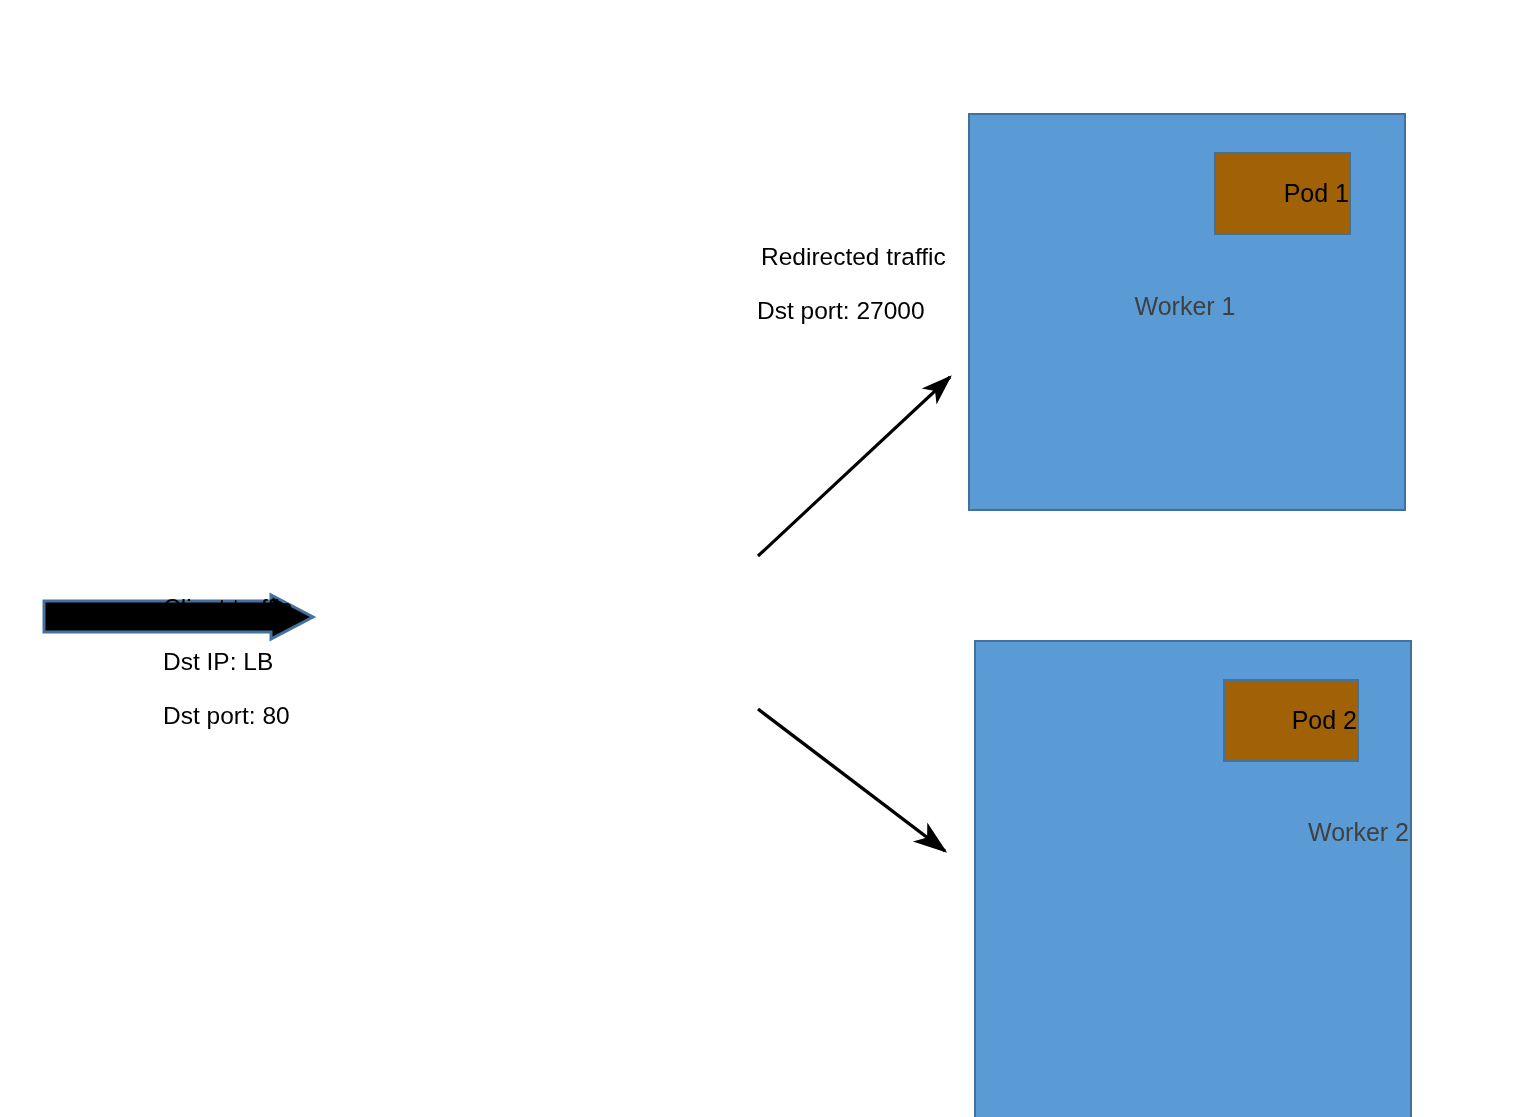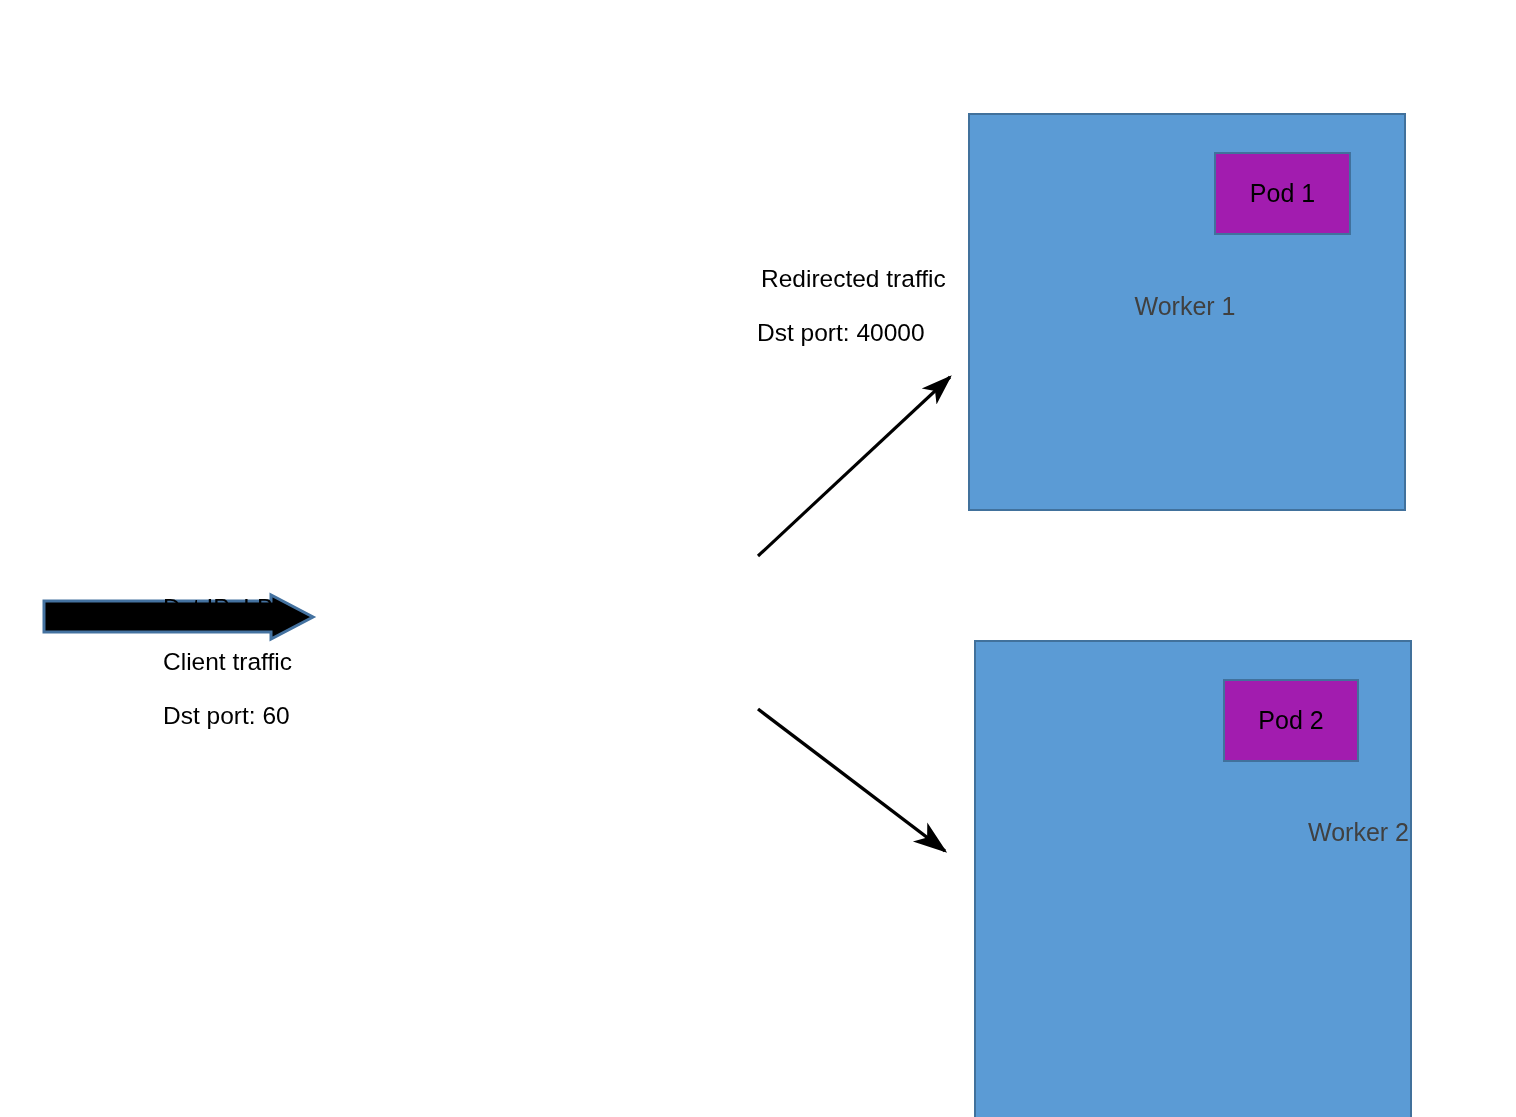--- a/index.html
+++ b/index.html
@@ -78,25 +78,25 @@
   }
   .worker-2-label {
     left: 0;
     width: 438px;
     top: 176px;
     text-align: right;
     transform: translateX(-5px);
   }
   
   .pod-box {
-    background: #a21caf;
+    background: #a16207;
     border: 2px solid #41719C;
     display: flex;
     align-items: center;
-    justify-content: center;
+    justify-content: flex-end;
   }
   .pod-1 {
     left: 1212px;
     top: 152px;
     width: 137px;
     height: 83px;
   }
   .pod-2 {
     left: 1221px;
     top: 679px;
@@ -115,21 +115,21 @@
     line-height: 54px;
     color: #000000;
     white-space: nowrap;
   }
   .client-text {
     left: 163px;
     top: 581px;
   }
   .redirect-text {
     left: 757px;
-    top: 252px;
+    top: 230px;
   }
   .redirect-text .indent {
     padding-left: 4px;
   }
   
   #arrows {
     position: absolute;
     left: 0;
     top: 0;
     width: 1516px;
@@ -171,23 +171,23 @@
   </div>
 
   <div class="node worker-box worker-2">
     <div class="node pod-box pod-2" style="left:247px; top:37px;">
       <span class="pod-label">Pod 2</span>
     </div>
     <div class="worker-label worker-2-label">Worker 2</div>
   </div>
 
   <div class="text-block client-text">
+    <div>Client traffic</div>
     <div>Dst IP: LB</div>
-    <div>Client traffic</div>
-    <div>Dst port: 60</div>
+    <div>Dst port: 80</div>
   </div>
 
   <div class="text-block redirect-text">
     <div class="indent">Redirected traffic</div>
-    <div>Dst port: 40000</div>
+    <div>Dst port: 27000</div>
   </div>
 
 </div>
 
 </body></html>

